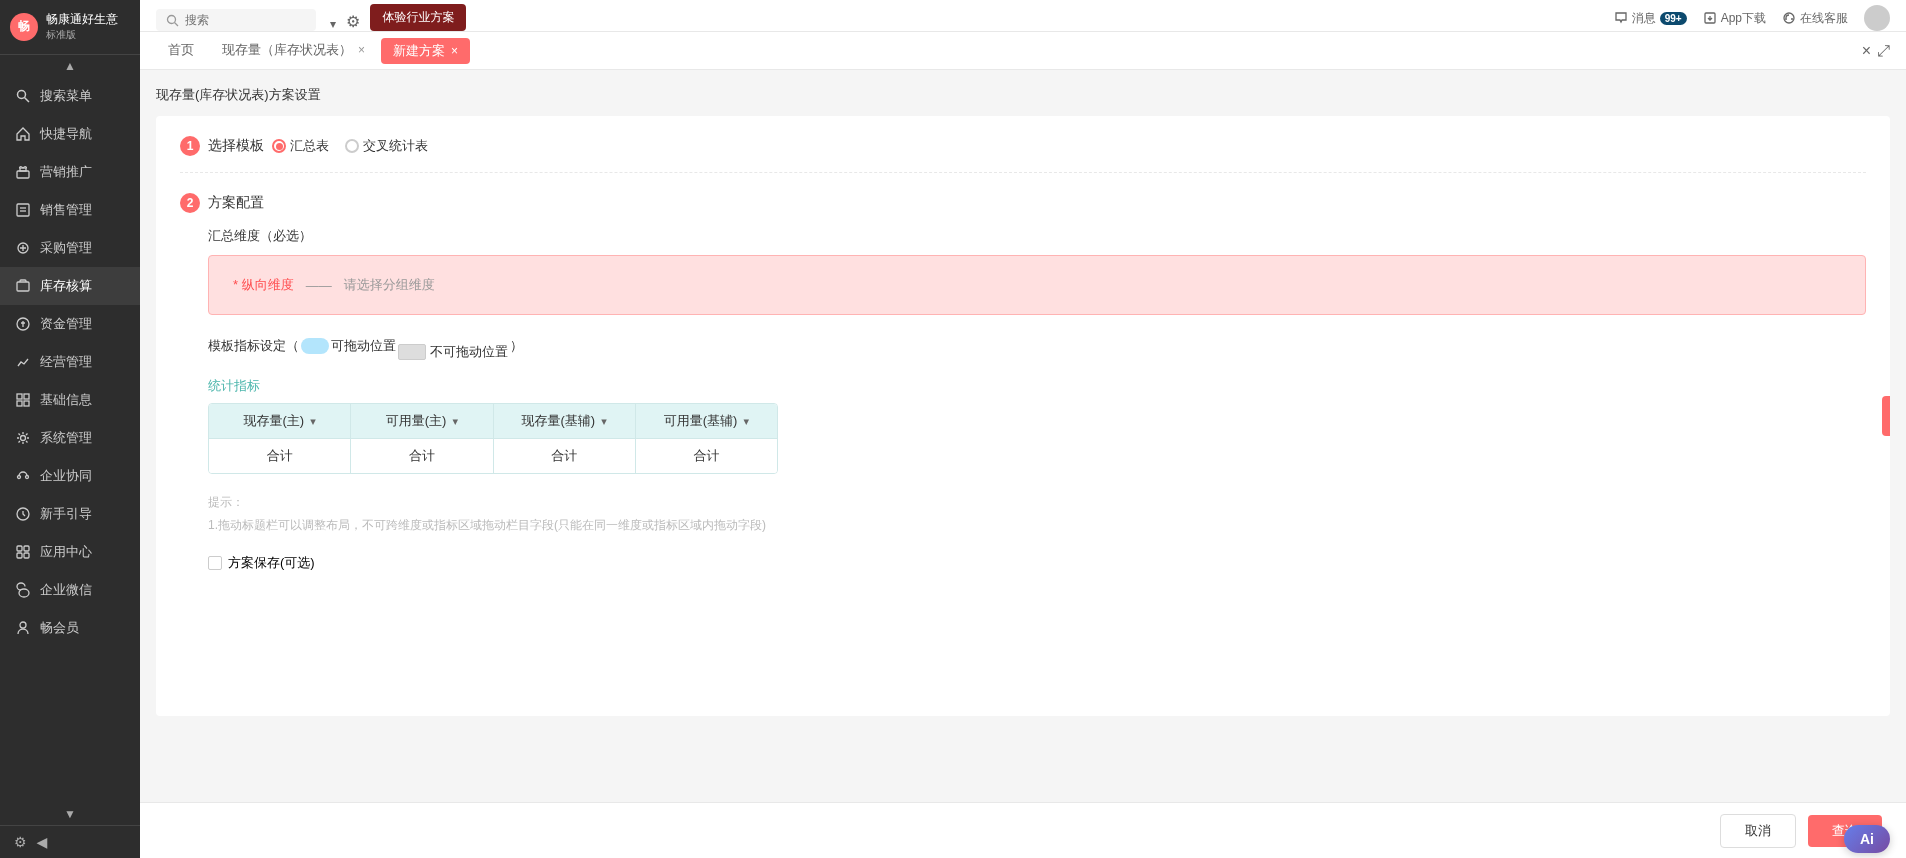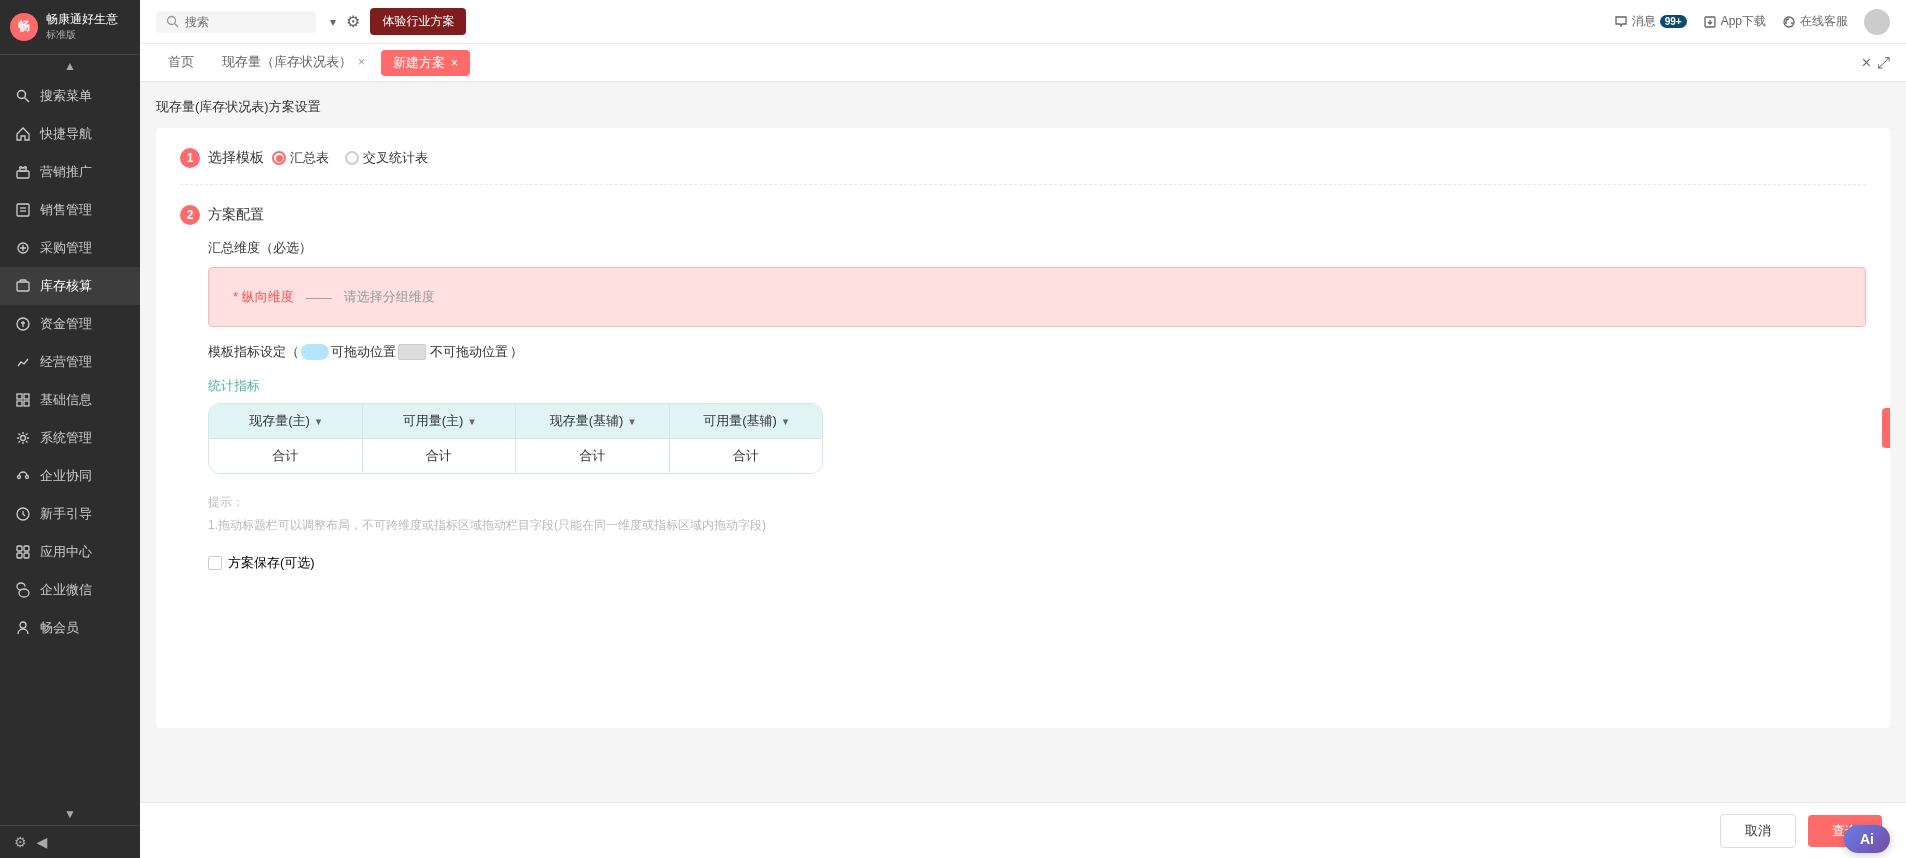--- a/index.html
+++ b/index.html
@@ -48,24 +48,24 @@
       display: flex; gap: 10px; align-items: center;
       border-top: 1px solid #444;
     }
     .sidebar-footer-btn { background: none; border: none; color: #aaa; cursor: pointer; font-size: 14px; }
 
     
     .main { flex: 1; display: flex; flex-direction: column; overflow: hidden; }
 
     
     .topbar {
-      height: 44px;
+      height: 32px;
       background: #fff;
       border-bottom: 1px solid #e8e8e8;
-      display: flex; align-items: center;
+      display: flex; align-items: flex-end;
       padding: 0 16px;
       gap: 10px;
       flex-shrink: 0;
     }
     .topbar-search {
       display: flex; align-items: center; gap: 6px;
       background: #f5f5f5; border-radius: 4px;
       padding: 4px 10px; width: 160px;
     }
     .topbar-search input {
@@ -179,23 +179,23 @@
     .indicator-chip {
       width: 28px; height: 16px; border-radius: 8px;
       background: #e0e0e0; display: inline-block;
     }
     .indicator-chip.movable { background: #b3e5fc; }
 
     
     .stats-section-title { color: #4db6ac; font-size: 13px; margin-bottom: 8px; }
     .stats-table {
       border: 1px solid #d0e8e8;
-      border-radius: 12px;
+      border-radius: 4px;
       overflow: hidden;
-      width: 615px;
+      width: 570px;
     }
     .stats-table-header {
       display: flex;
       background: #e0f4f4;
     }
     .stats-col {
       flex: 1;
       padding: 8px 12px;
       border-right: 1px solid #d0e8e8;
       display: flex; align-items: center; justify-content: center;
@@ -526,21 +526,21 @@
               <span class="dimension-required">* 纵向维度</span>
               <span class="dimension-line">——</span>
               <span class="dimension-placeholder">请选择分组维度</span>
             </div>
           </div>
 
           <div class="indicator-row">
             <span>模板指标设定（</span>
             <div class="indicator-chip movable"></div>
             <span>可拖动位置</span>
-            <div style="display:flex;align-items:center;gap:4px;">
+            <div style="display:flex;align-items:center;gap:4px;margin-top:12px;">
               <div style="width:28px;height:16px;border-radius:2px;background:#ddd;border:1px solid #ccc;"></div>
               <span>不可拖动位置</span>
             </div>
             <span>）</span>
           </div>
 
           <div class="stats-section-title">统计指标</div>
           <div class="stats-table">
             <div class="stats-table-header">
               <div class="stats-col">

